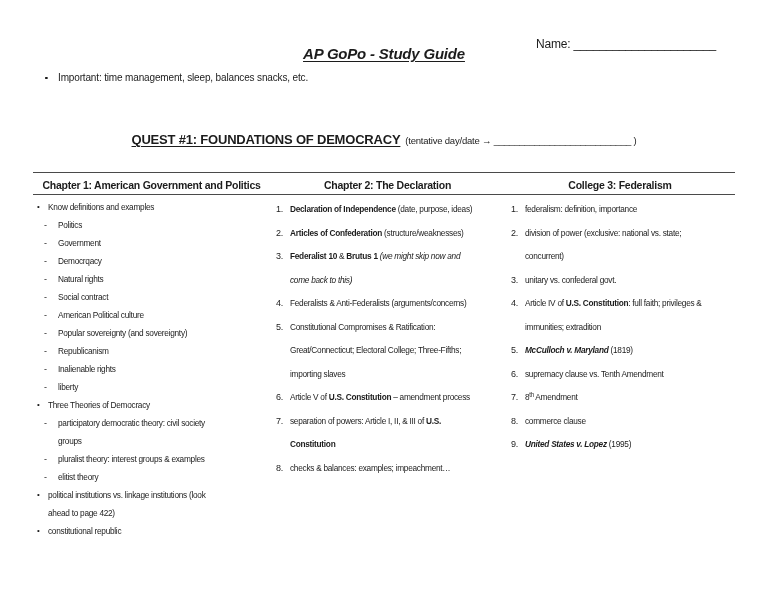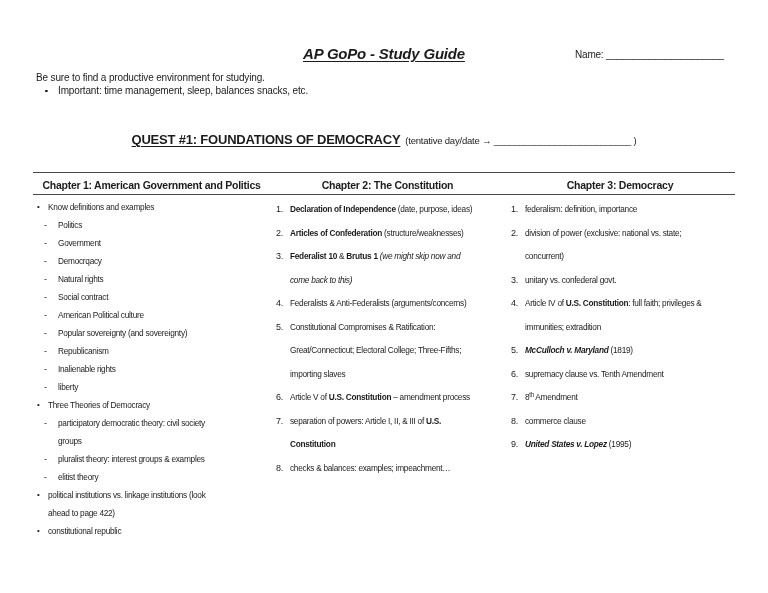--- a/index.html
+++ b/index.html
@@ -8,24 +8,23 @@
     background:#ffffff;
     font-family:"Liberation Sans", sans-serif;
     color:#1c1c1c;
     position:relative;
     overflow:hidden;
   }
   .page { position:absolute; inset:0; background:#ffffff; }
 
   
   .name-line {
-    position:absolute; top:37px; right:44px;
-    font-size:10px; letter-spacing:-0.2px; color:#1c1c1c;
+    position:absolute; top:37px; right:52px;
+    font-size:12px; letter-spacing:-0.2px; color:#1c1c1c;
     white-space:pre;
-    margin-top:12px;
   }
   .doc-title {
     position:absolute; top:45px; left:0; width:100%;
     text-align:center;
     font-size:15px; font-weight:bold; font-style:italic;
     text-decoration:underline;
     text-underline-offset:2px;
     letter-spacing:-0.2px;
   }
   .intro {
@@ -84,39 +83,38 @@
 </head>
 <body>
 
 <div class="page">
 
   <div class="name-line">Name: ______________________</div>
 
   <div class="doc-title">AP GoPo - Study Guide</div>
 
   <div class="intro">
-    <div class="ilead">Be sure to find a productive environment for studying.</div>
     <div class="ibullet">
       <span class="marker">•</span>
     </div>
     <div class="ibullet">
       <span class="marker">•</span>
     </div>
     <div class="ibullet">
       <span class="marker">•</span><span>Important: time management, sleep, balances snacks, etc.</span>
     </div>
   </div>
 
   <div class="quest-row"><span class="quest-heading">QUEST #1: FOUNDATIONS OF DEMOCRACY</span><span class="quest-suffix">  (tentative day/date → ___________________________ )</span></div>
 
   <div class="study-table">
     <div class="thead">
       <div class="col-header">Chapter 1: American Government and Politics</div>
-      <div class="col-header">Chapter 2: The Constitution</div>
-      <div class="col-header">Chapter 3: Democracy</div>
+      <div class="col-header">Chapter 2: The Declaration</div>
+      <div class="col-header">College 3: Federalism</div>
     </div>
     <div class="tbody">
       <div class="col col-tight">
           <div class="item"><span class="marker">•</span><span class="txt"><span>Know definitions and examples</span></span></div>
           <div class="item sub"><span class="marker">-</span><span class="txt"><span>Politics</span></span></div>
           <div class="item sub"><span class="marker">-</span><span class="txt"><span>Government</span></span></div>
           <div class="item sub"><span class="marker">-</span><span class="txt"><span>Democrqacy</span></span></div>
           <div class="item sub"><span class="marker">-</span><span class="txt"><span>Natural rights</span></span></div>
           <div class="item sub"><span class="marker">-</span><span class="txt"><span>Social contract</span></span></div>
           <div class="item sub"><span class="marker">-</span><span class="txt"><span>American Political culture</span></span></div>

